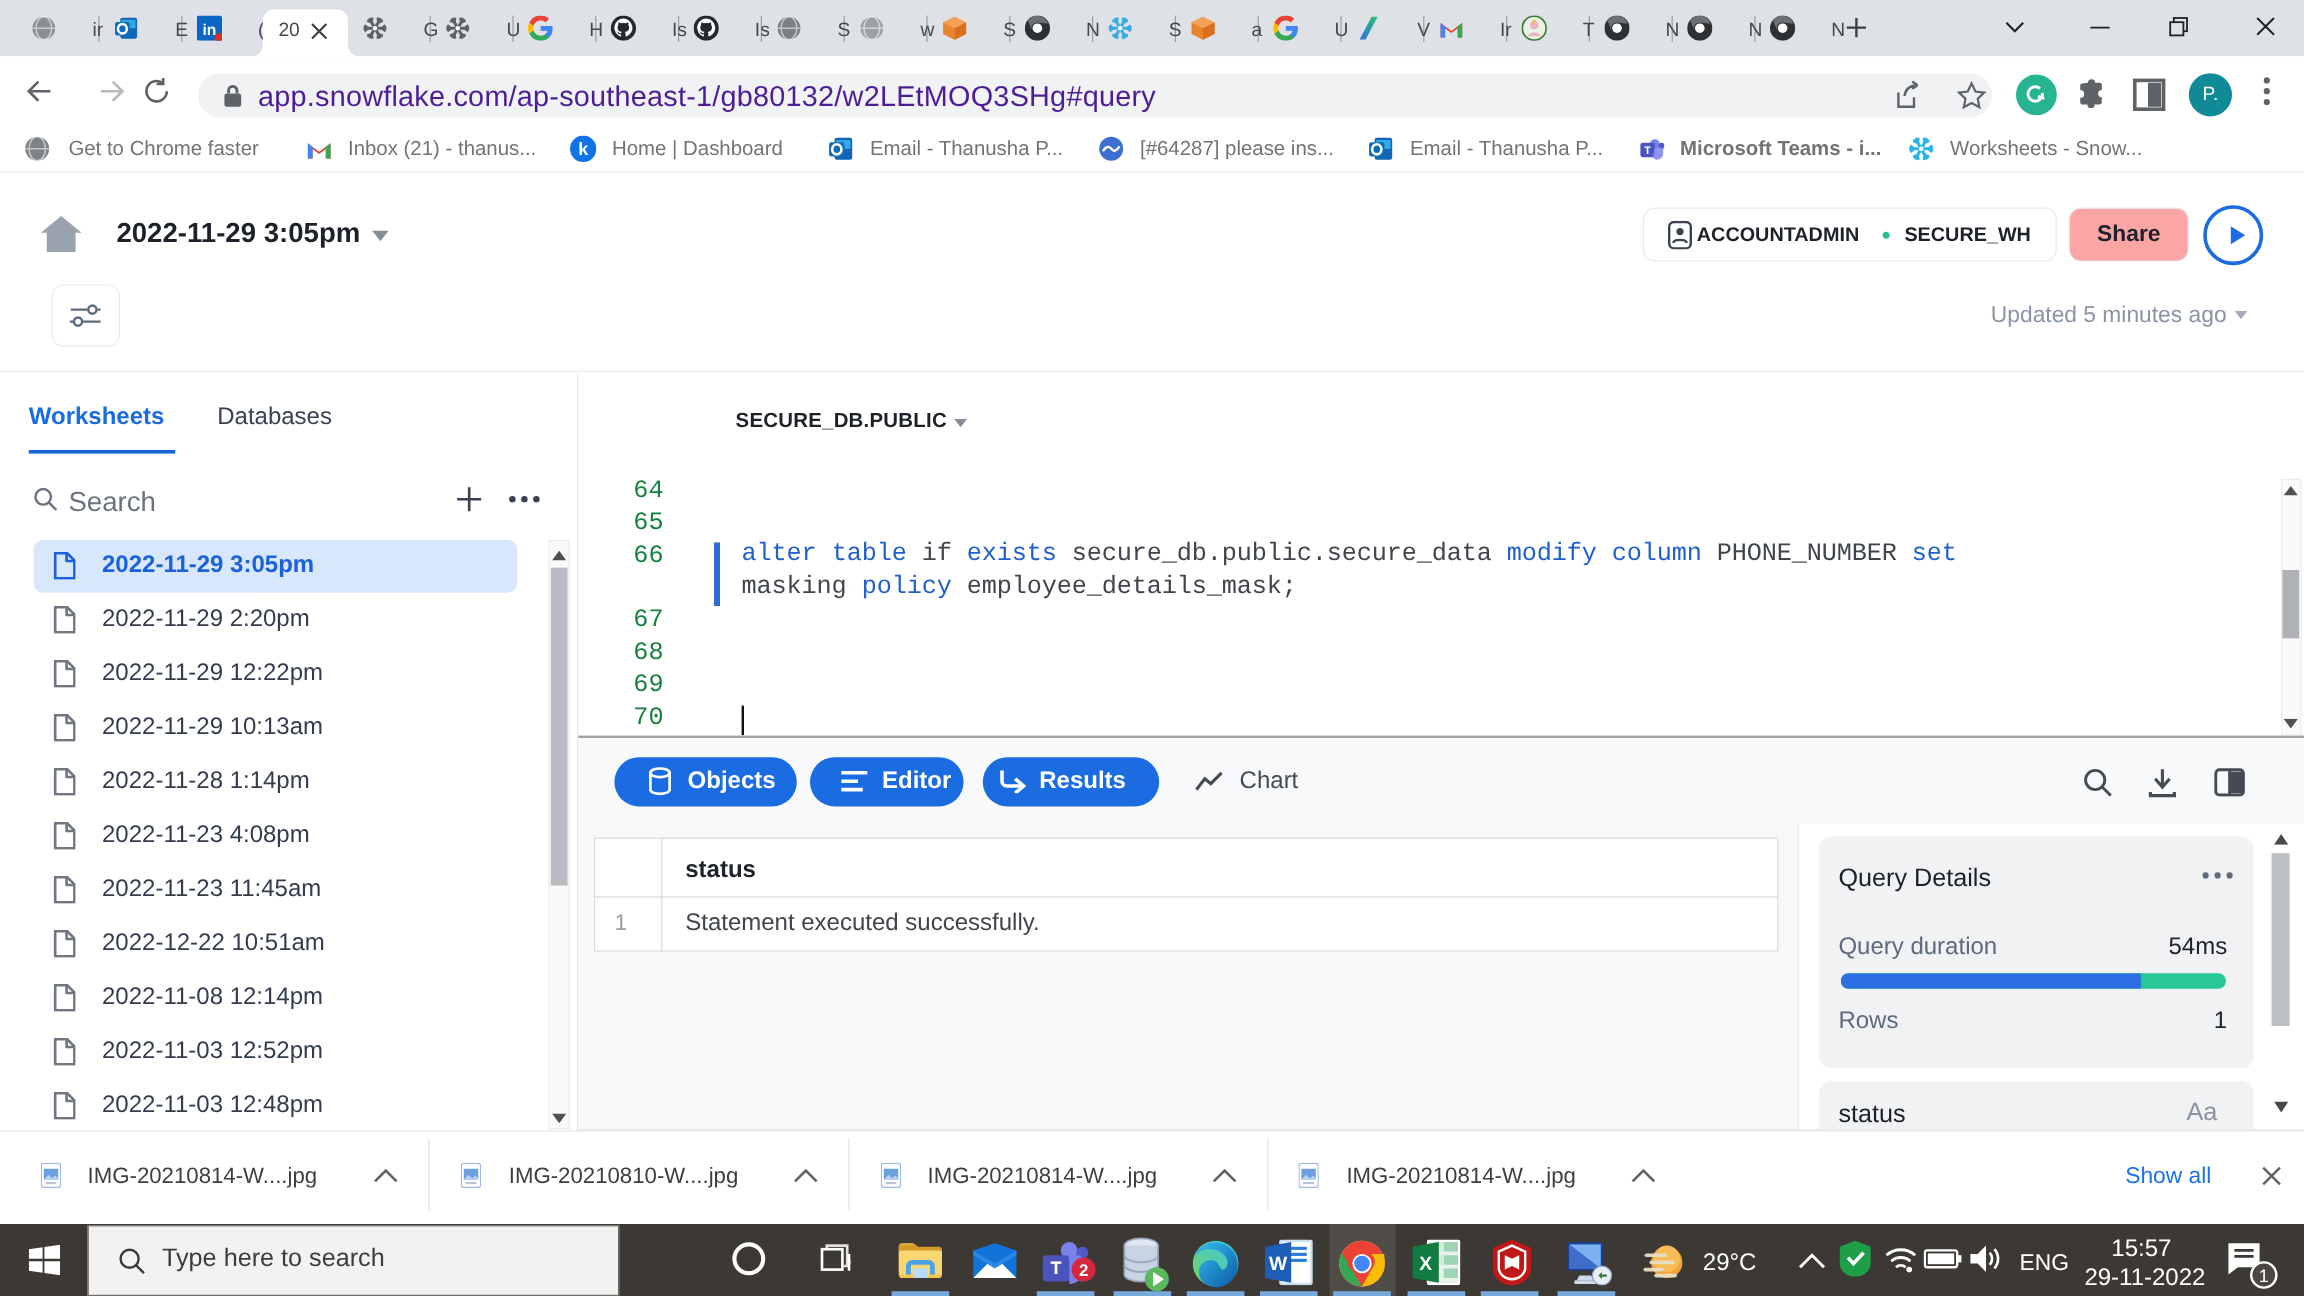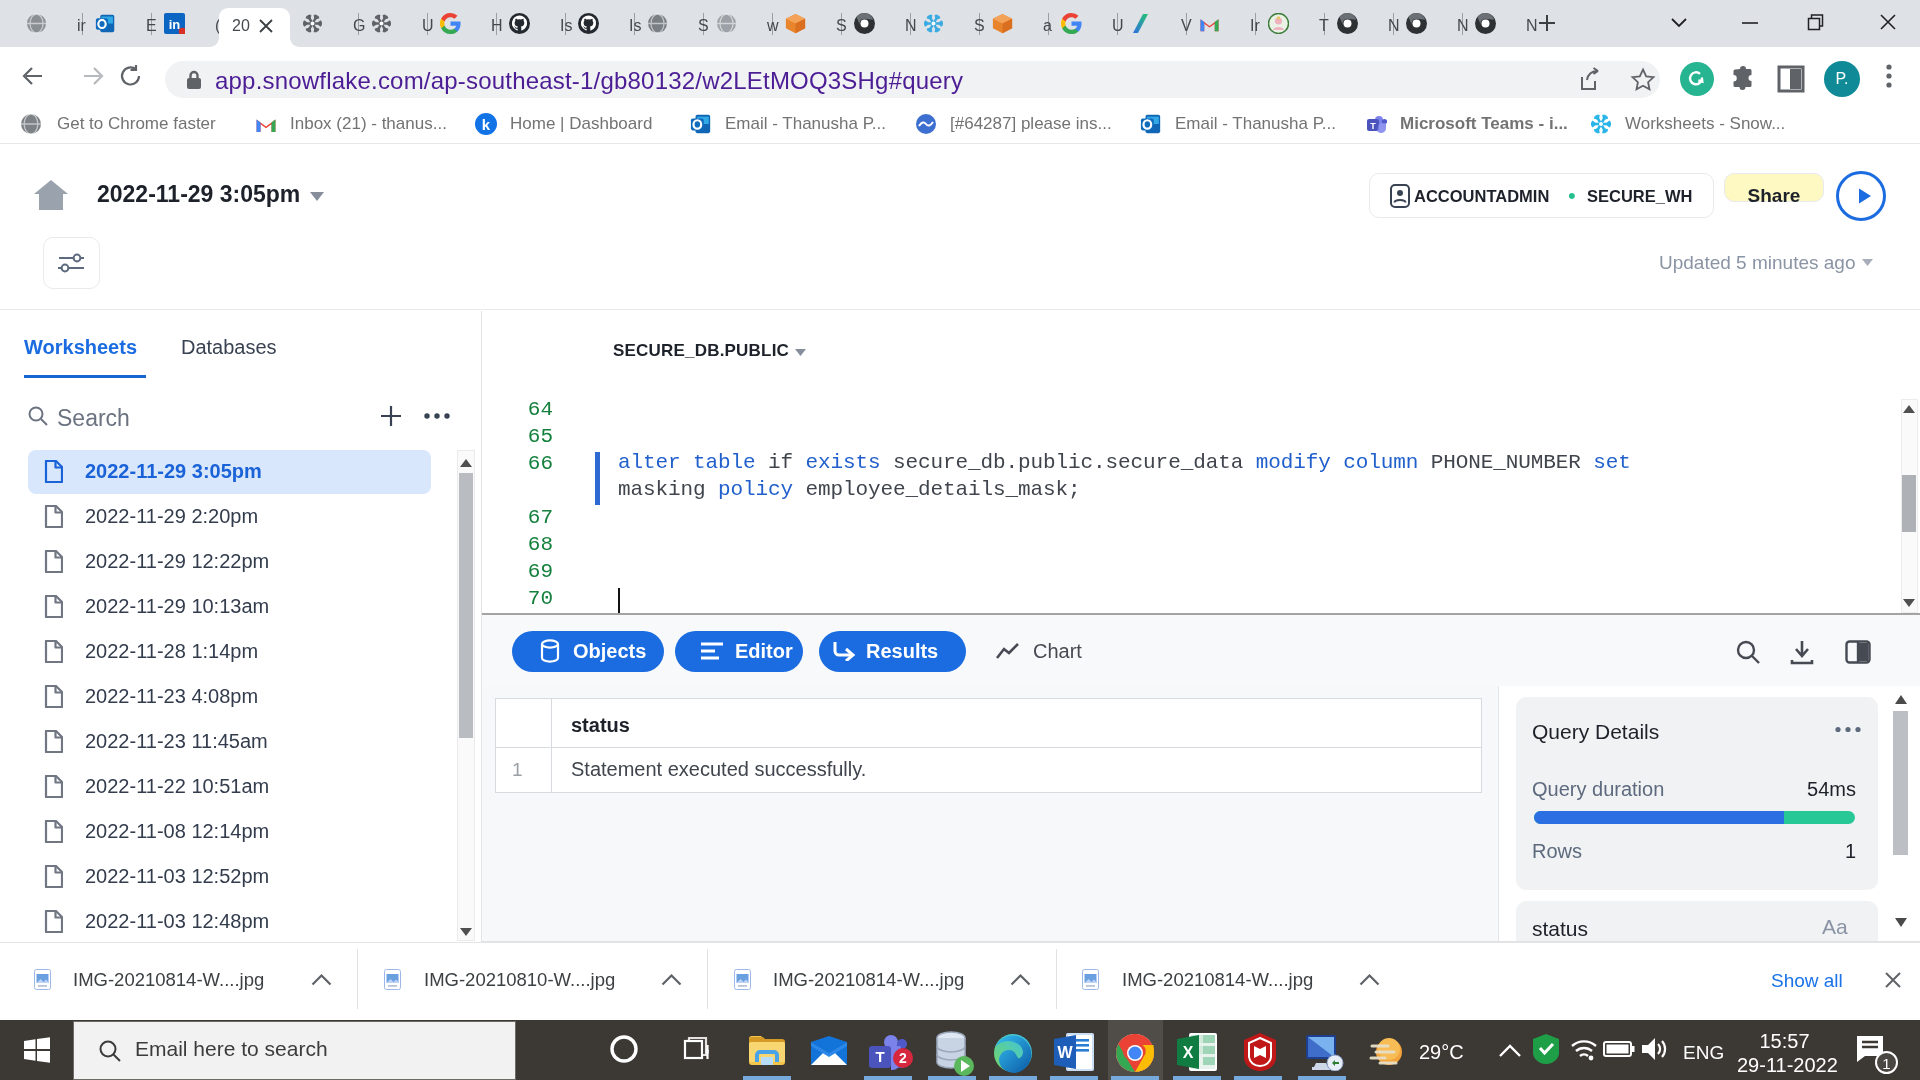--- a/index.html
+++ b/index.html
@@ -468,21 +468,21 @@
     </svg>
 <div style="position:absolute;left:1369px;top:29px;width:345px;height:45px;border:1px solid #e8eaee;border-radius:10px;background:#fff;"></div>
 <svg width="20" height="24" viewBox="0 0 20 24" style="position:absolute;left:1390px;top:40px;">
       <rect x="1" y="1" width="18" height="22" rx="4" fill="none" stroke="#384252" stroke-width="2"></rect>
       <circle cx="10" cy="9" r="3" fill="#384252"></circle>
       <path d="M4.5 18.5 c0-3.5 11-3.5 11 0" stroke="#384252" stroke-width="2" fill="none"></path>
     </svg>
 <div style="position:absolute;left:1414px;top:43px;font-size:16.5px;font-weight:bold;color:#1d2129;">ACCOUNTADMIN</div>
 <div style="position:absolute;left:1568px;top:39px;font-size:22px;color:#26c08e;">•</div>
 <div style="position:absolute;left:1587px;top:43px;font-size:16.5px;font-weight:bold;color:#1d2129;">SECURE_WH</div>
-<div style="position:absolute;left:1724px;top:29px;width:100px;height:29px;border:1px solid #e8eaee;border-radius:10px;background:#fef9c3;font-size:19px;font-weight:bold;color:#1d2129;text-align:center;line-height:43px;">Share</div>
+<div style="position:absolute;left:1724px;top:29px;width:100px;height:45px;border:1px solid #e8eaee;border-radius:10px;background:#fca5a5;font-size:19px;font-weight:bold;color:#1d2129;text-align:center;line-height:43px;">Share</div>
 <div style="position:absolute;left:1836px;top:27px;width:50px;height:50px;border:3px solid #1a6ce0;border-radius:50%;background:#fff;"></div>
 <svg width="16" height="18" viewBox="0 0 16 18" style="position:absolute;left:1856px;top:43px;">
       <path d="M3 1.5 L15 9 L3 16.5 z" fill="#1a6ce0"></path>
     </svg>
 <div style="position:absolute;left:1659px;top:108px;font-size:19px;color:#8a94a4;">Updated 5 minutes ago</div>
 <svg width="11" height="7" viewBox="0 0 11 7" style="position:absolute;left:1862px;top:115px;">
       <path d="M0 0 h11 l-5.5 7 z" fill="#a7aeb9"></path>
     </svg>
   </div>
 <div class="abs" id="sidebar">
@@ -565,21 +565,21 @@
       </div>
       <div class="lbl">2022-11-23 11:45am</div>
     </div>
 <div class="sitem" style="top:454px;">
       <div style="position:absolute;left:16px;top:10px;">
         <svg width="19" height="23" viewBox="0 0 19 23" style="">
           <path d="M2 1 h10 l6 6 v15 h-16 z" fill="none" stroke="#707682" stroke-width="2.2" stroke-linejoin="round"></path>
           <path d="M11.5 1.5 v6 h6" fill="none" stroke="#707682" stroke-width="2.2" stroke-linejoin="round"></path>
         </svg>
       </div>
-      <div class="lbl">2022-11-22 10:51am</div>
+      <div class="lbl">2022-12-22 10:51am</div>
     </div>
 <div class="sitem" style="top:499px;">
       <div style="position:absolute;left:16px;top:10px;">
         <svg width="19" height="23" viewBox="0 0 19 23" style="">
           <path d="M2 1 h10 l6 6 v15 h-16 z" fill="none" stroke="#707682" stroke-width="2.2" stroke-linejoin="round"></path>
           <path d="M11.5 1.5 v6 h6" fill="none" stroke="#707682" stroke-width="2.2" stroke-linejoin="round"></path>
         </svg>
       </div>
       <div class="lbl">2022-11-08 12:14pm</div>
     </div>
@@ -766,21 +766,21 @@
       <polygon points="0,4 11.5,2.3 11.5,12 0,12" fill="#fff"></polygon>
       <polygon points="13,2.1 26,0.2 26,12 13,12" fill="#fff"></polygon>
       <polygon points="0,14 11.5,14 11.5,23.7 0,22" fill="#fff"></polygon>
       <polygon points="13,14 26,14 26,25.8 13,23.9" fill="#fff"></polygon>
     </svg>
 <div id="tsearch"></div>
 <svg width="24" height="24" viewBox="0 0 24 24" style="position:absolute;left:98px;top:19px;">
       <circle cx="10" cy="10" r="7.5" fill="none" stroke="#3b3b3b" stroke-width="2"></circle>
       <line x1="15.5" y1="15.5" x2="22" y2="22" stroke="#3b3b3b" stroke-width="2"></line>
     </svg>
-<div style="position:absolute;left:135px;top:17px;font-size:21px;color:#3c3c3c;">Email here to search</div>
+<div style="position:absolute;left:135px;top:17px;font-size:21px;color:#3c3c3c;">Type here to search</div>
 <svg width="34" height="34" viewBox="0 0 34 34" style="position:absolute;left:607px;top:12px;">
       <circle cx="17" cy="17" r="12" fill="none" stroke="#fff" stroke-width="3.4"></circle>
     </svg>
 <svg width="30" height="30" viewBox="0 0 30 30" style="position:absolute;left:681px;top:15px;">
       <rect x="4" y="6" width="17" height="17" fill="none" stroke="#fff" stroke-width="2.2"></rect>
       <path d="M8 6 V3 h17 v17 h-3" fill="none" stroke="#fff" stroke-width="2.2" opacity="0.85"></path>
       <line x1="26.5" y1="10" x2="26.5" y2="24" stroke="#fff" stroke-width="2.2"></line>
       <rect x="25.3" y="15" width="2.4" height="3.4" fill="#fff"></rect>
     </svg>
 <svg width="40" height="34" viewBox="0 0 40 34" style="position:absolute;left:747px;top:13px;">

